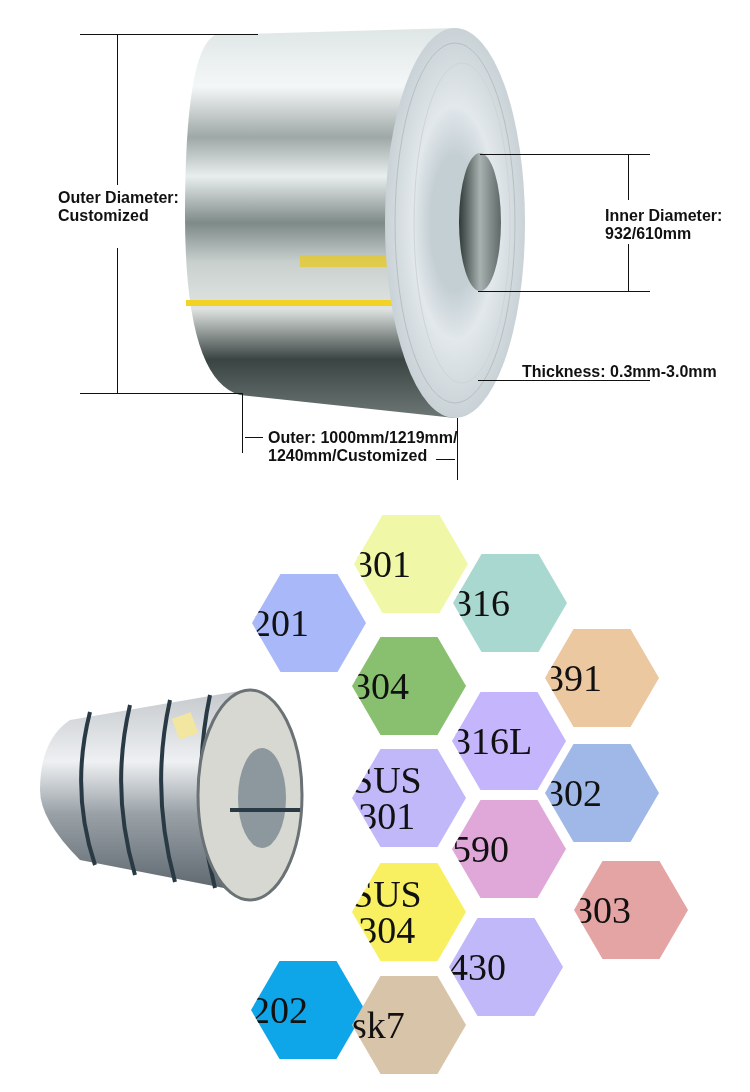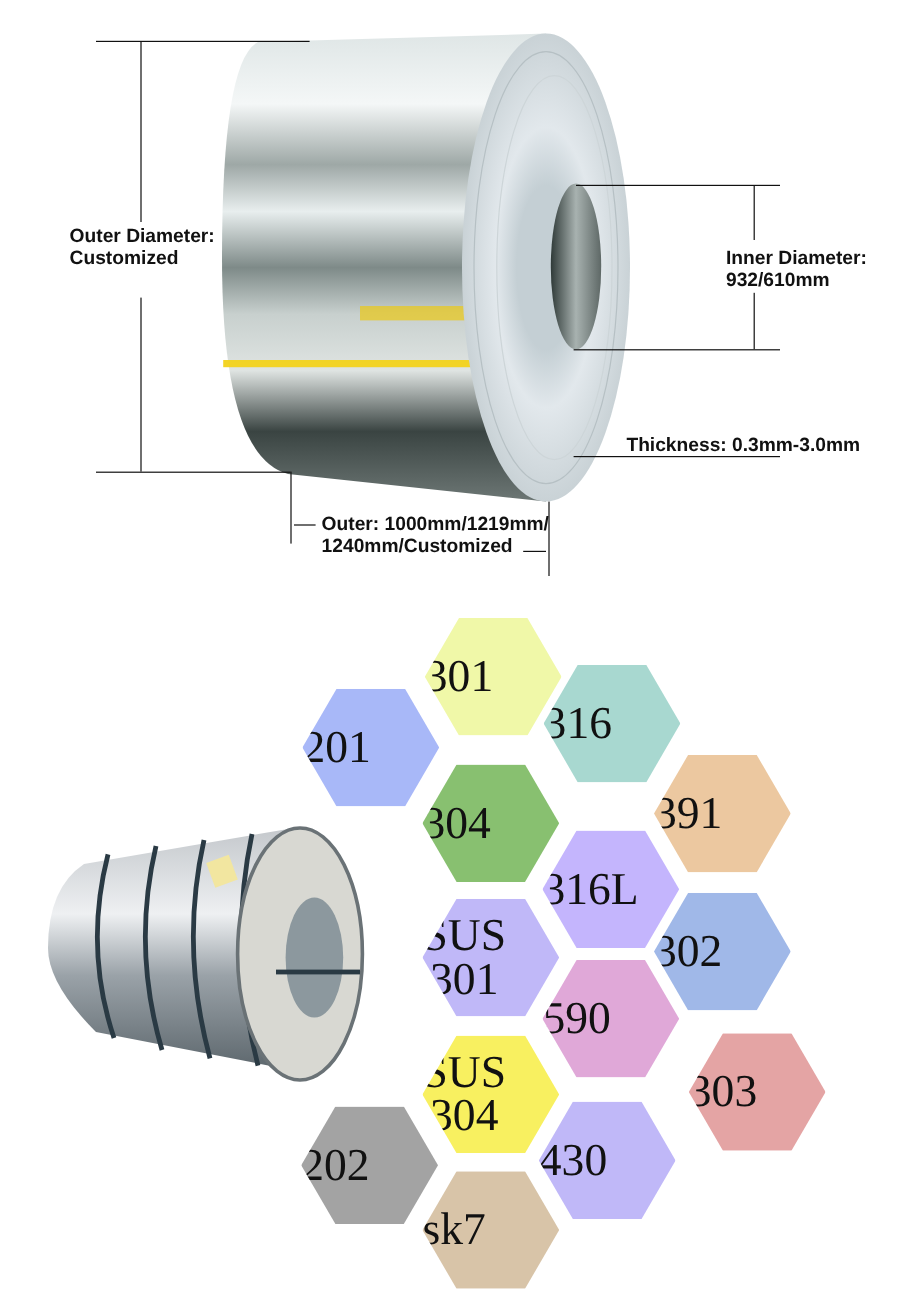--- a/index.html
+++ b/index.html
@@ -139,21 +139,21 @@
     </div>
   <div class="hex" style="left:574px;top:861px;background:#e4a4a4">
       <span>303</span>
     </div>
   <div class="hex" style="left:352px;top:863px;background:#f8f060">
       <div>
         <span>SUS</span>
         <span>304</span>
       </div>
     </div>
-  <div class="hex" style="left:251px;top:922px;background:#a3a3a3">
+  <div class="hex" style="left:251px;top:961px;background:#0ea5e9">
       <span>202</span>
     </div>
   <div class="hex" style="left:449px;top:918px;background:#c0b8f8">
       <span>430</span>
     </div>
   <div class="hex" style="left:352px;top:976px;background:#d8c4a8">
       <span>sk7</span>
     </div>
 </div>
 

